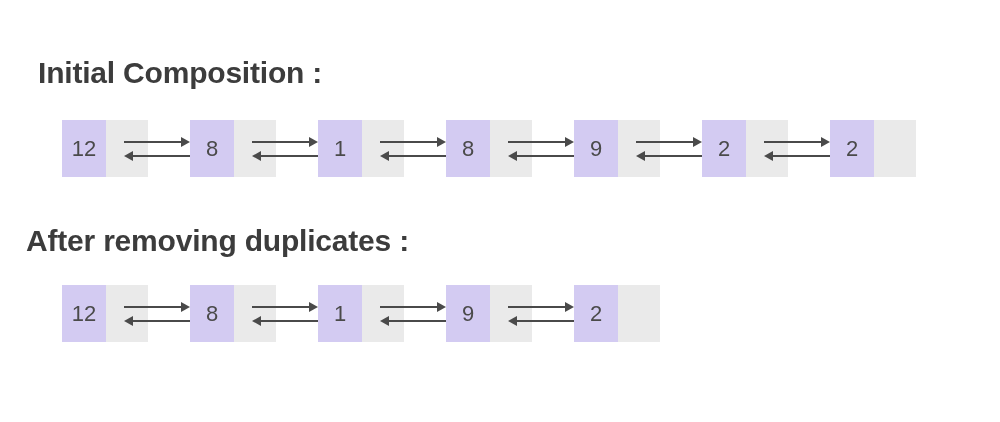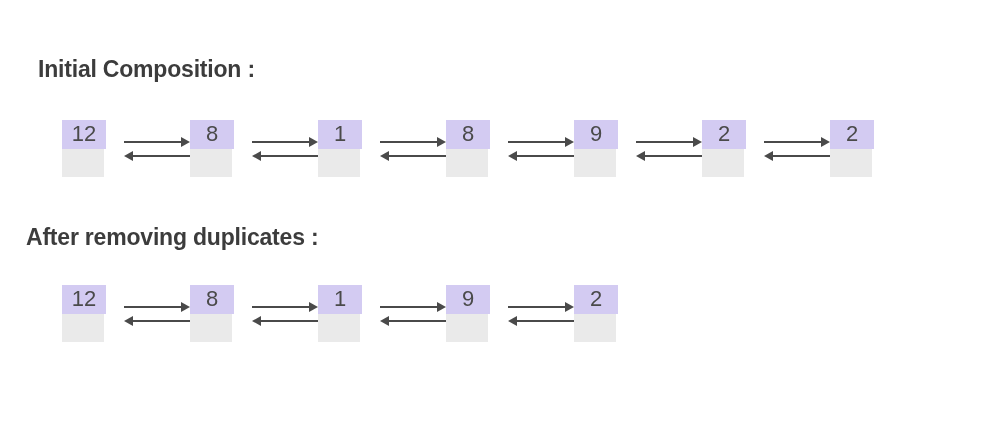--- a/index.html
+++ b/index.html
@@ -16,21 +16,21 @@
   }
 
   .diagram-section {
     position: absolute;
     left: 0;
     top: 0;
   }
 
   .section-heading {
     position: absolute;
-    font-size: 23px;
+    font-size: 30px;
     font-weight: bold;
     color: #3c3c3c;
     letter-spacing: -0.2px;
     white-space: nowrap;
   }
 
   #heading-initial { left: 38px; top: 56px; }
   #heading-after   { left: 26px; top: 224px; }
 
   .list-row {
@@ -39,21 +39,20 @@
   }
 
   #row-initial { left: 62px; top: 120px; }
   #row-after   { left: 62px; top: 285px; }
 
   .node {
     position: absolute;
     top: 0;
     height: 100%;
     display: flex;
-    flex-direction: column;
   }
 
   .node-value {
     width: 44px;
     height: 100%;
     background: #d3cbf2;
     display: flex;
     align-items: center;
     justify-content: center;
     font-size: 22px;

